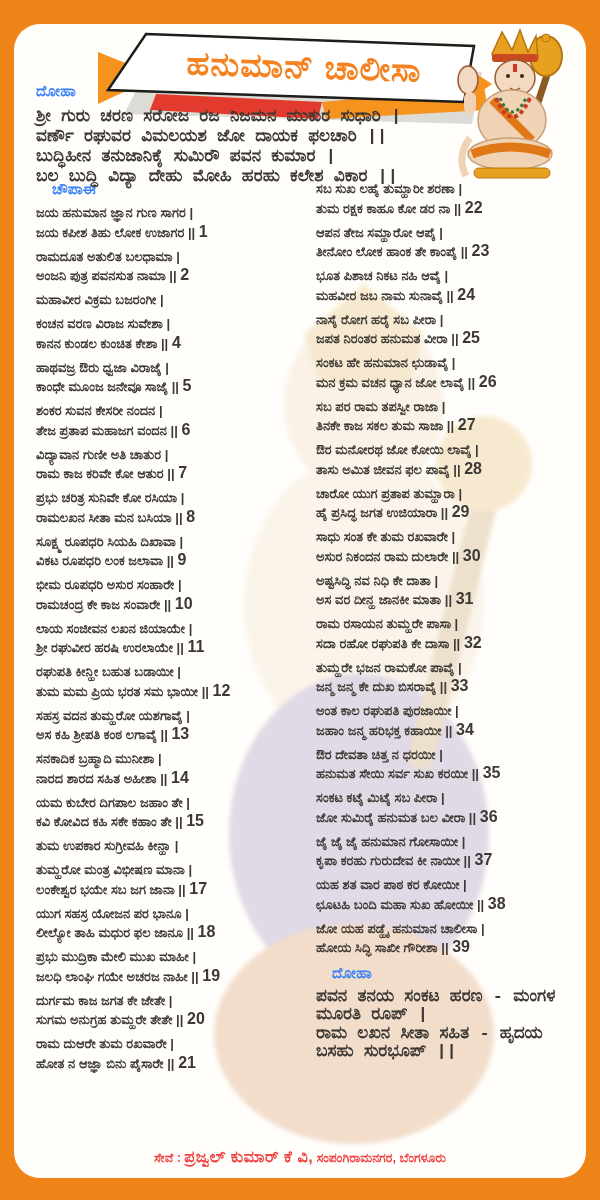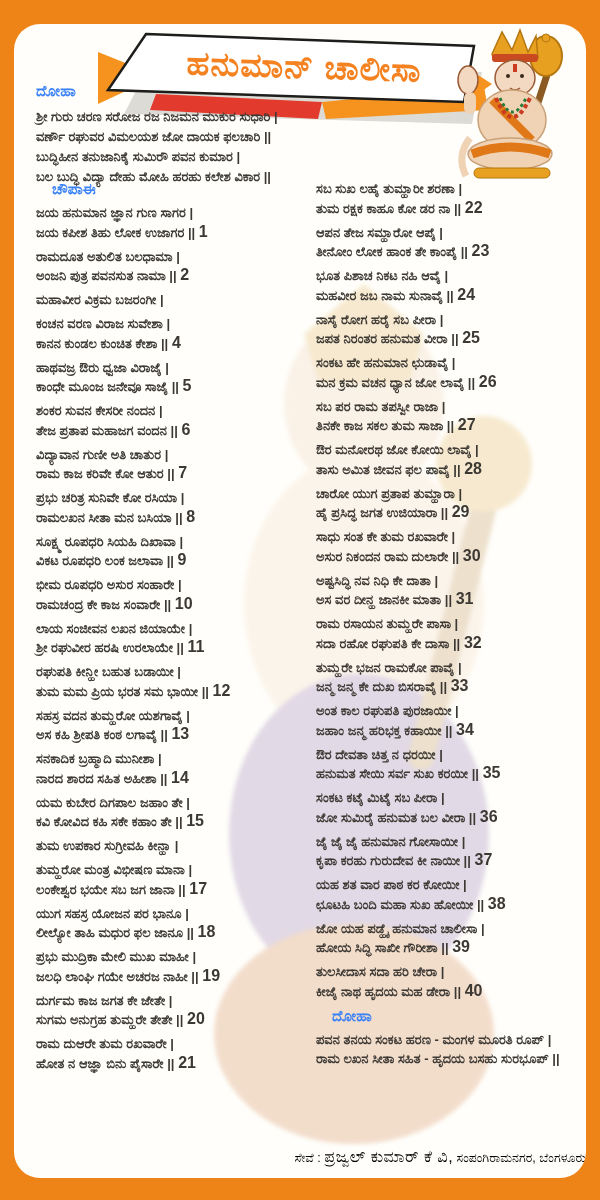--- a/index.html
+++ b/index.html
@@ -23,33 +23,33 @@
     position:absolute;left:64px;top:22px;width:300px;text-align:center;
     transform:rotate(1.8deg);
     font-size:33px;font-weight:bold;color:#F58220;letter-spacing:1px;
     white-space:nowrap;
   }
   
   .photo{position:absolute;right:4px;top:4px;width:142px;height:160px;}
   
   .doha-open{position:absolute;left:22px;top:58px;width:430px;color:#3C3833;}
   .sec-head{font-size:15px;font-weight:bold;color:#3b82f6;margin:0 0 7px 0;}
-  .dline{font-size:13px;font-weight:bold;line-height:20px;white-space:nowrap;}
+  .dline{font-size:17px;font-weight:bold;line-height:20px;white-space:nowrap;font-family:Liberation Mono, monospace;}
   
   .columns{position:absolute;left:22px;top:156px;width:548px;display:flex;gap:12px;color:#3C3833;}
   .col{width:268px;}
   .verse{margin-bottom:5.5px;}
   .vline{font-size:13px;font-weight:bold;line-height:18.5px;}
   .vnum{font-size:16px;font-weight:bold;}
   .doha-close-lines .dline{white-space:normal;line-height:18.5px;}
   .col .sec-head{margin:6px 0 6px 16px;}
   
   .footer{
-    position:absolute;left:0;right:0;bottom:12px;text-align:right;
-    color:#000000;font-weight:normal;font-size:12.5px;
+    position:absolute;left:0;right:0;bottom:12px;text-align:center;
+    color:#ef4444;font-weight:bold;font-size:12.5px;
   }
   .footer .fname{font-size:16px;letter-spacing:0.5px;}
 </style>
 </head>
 <body>
 
 <div class="card">
 
   <div class="watermark">
     <svg width="380" height="880" viewBox="0 0 380 880">
@@ -275,24 +275,20 @@
             <div class="vline"><span>ಕೃಪಾ ಕರಹು ಗುರುದೇವ ಕೀ ನಾಯೀ || </span><span class="vnum">37</span></div>
           </div>
           <div class="verse">
             <div class="vline">ಯಹ ಶತ ವಾರ ಪಾಠ ಕರ ಕೋಯೀ |</div>
             <div class="vline"><span>ಛೂಟಹಿ ಬಂದಿ ಮಹಾ ಸುಖ ಹೋಯೀ || </span><span class="vnum">38</span></div>
           </div>
           <div class="verse">
             <div class="vline">ಜೋ ಯಹ ಪಡ್ಹೈ ಹನುಮಾನ ಚಾಲೀಸಾ |</div>
             <div class="vline"><span>ಹೋಯ ಸಿದ್ಧಿ ಸಾಖೀ ಗೌರೀಶಾ || </span><span class="vnum">39</span></div>
           </div>
-          <div class="verse">
-            <div class="vline">ತುಲಸೀದಾಸ ಸದಾ ಹರಿ ಚೇರಾ |</div>
-            <div class="vline"><span>ಕೀಜೈ ನಾಥ ಹೃದಯ ಮಹ ಡೇರಾ || </span><span class="vnum">40</span></div>
-          </div>
         </div>
       <h2 class="sec-head">ದೋಹಾ</h2>
       <div class="doha-close-lines">
           <div class="dline">ಪವನ ತನಯ ಸಂಕಟ ಹರಣ - ಮಂಗಳ ಮೂರತಿ ರೂಪ್ |</div>
           <div class="dline">ರಾಮ ಲಖನ ಸೀತಾ ಸಹಿತ - ಹೃದಯ ಬಸಹು ಸುರಭೂಪ್ ||</div>
         </div>
     </div>
   </div>
 
   <div class="footer">

